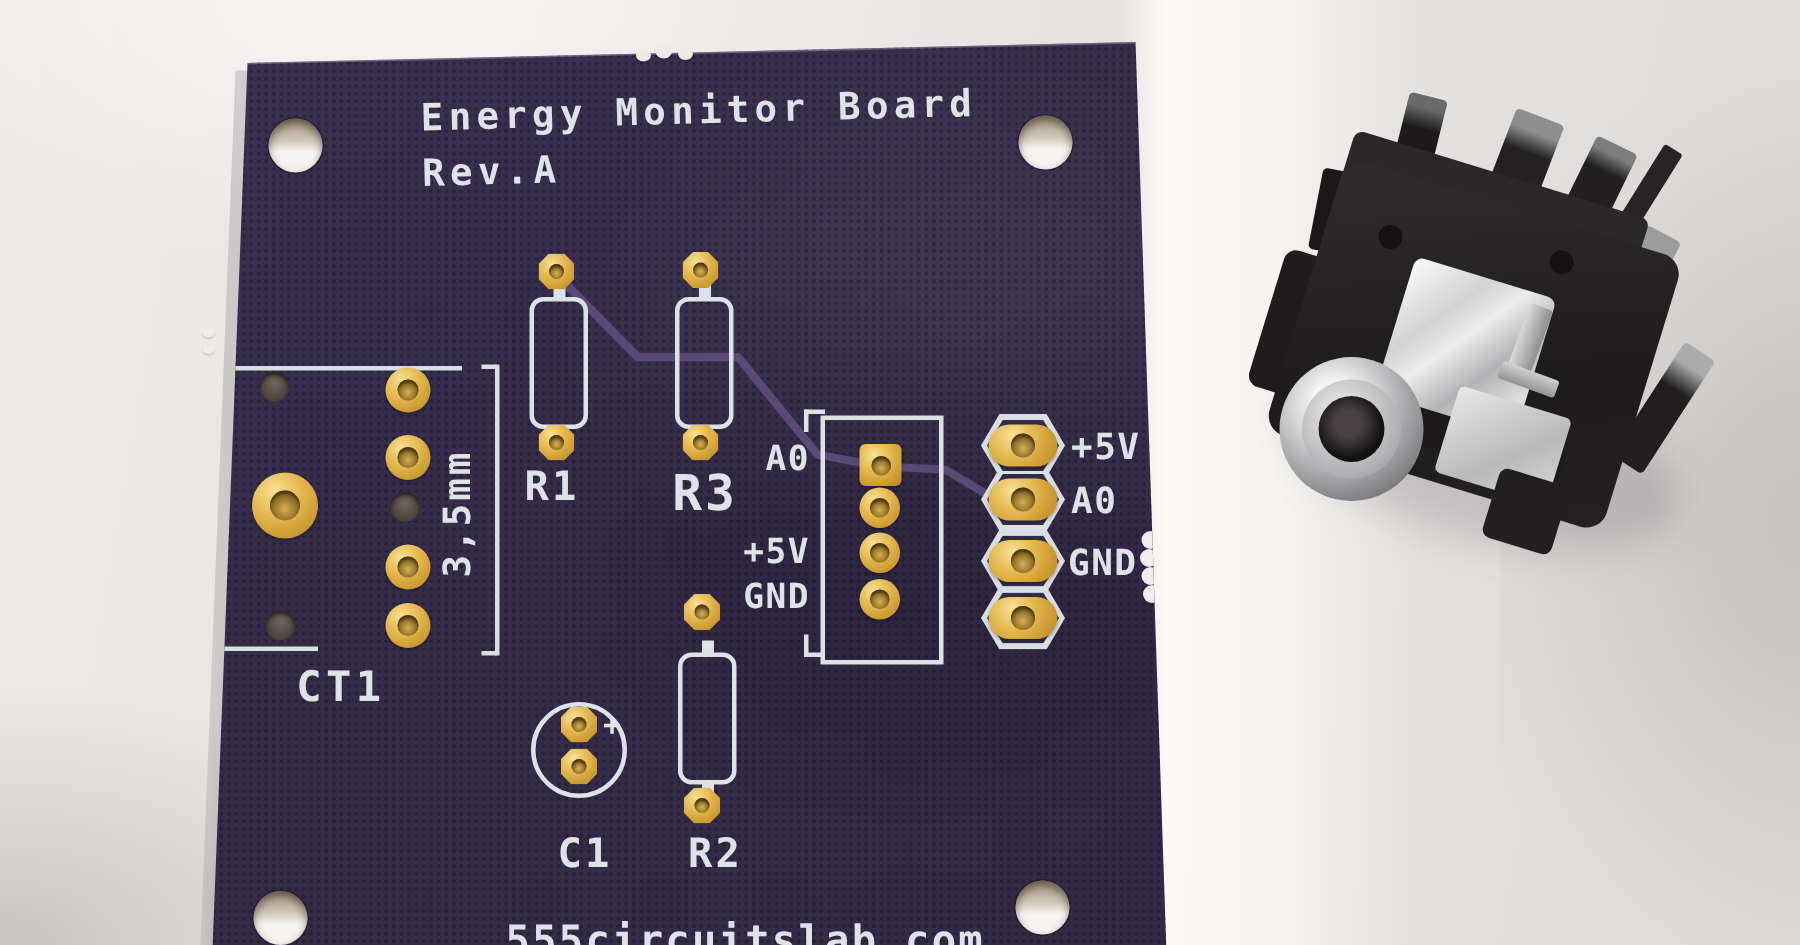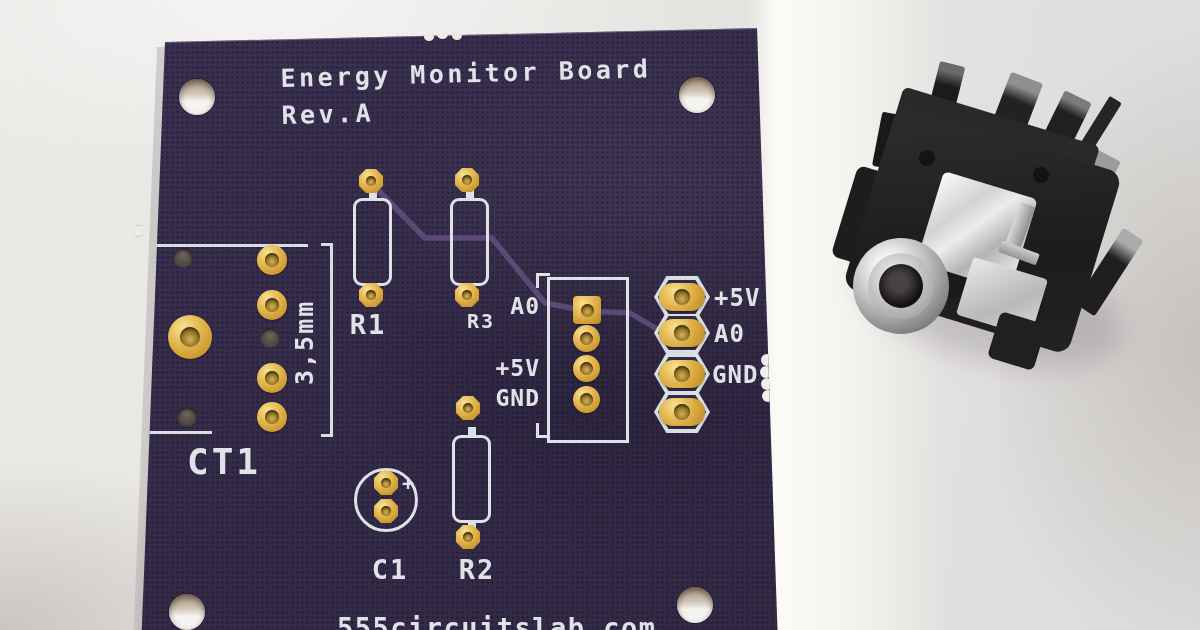--- a/index.html
+++ b/index.html
@@ -79,21 +79,21 @@
     <div>Energy Monitor Board</div>
     <div>Rev.A</div>
   </div>
 
   <div class="abs silkline" style="left:8px;top:219px;width:160px;height:3px;"></div>
   <div class="abs silkline" style="left:6px;top:406px;width:66px;height:3px;"></div>
   <div class="abs silkline" style="left:190px;top:218px;width:3px;height:194px;"></div>
   <div class="abs silkline" style="left:181px;top:218px;width:10px;height:3px;"></div>
   <div class="abs silkline" style="left:181px;top:409px;width:10px;height:3px;"></div>
   <div class="abs silk" style="left:150px;top:275px;height:85px;font-size:25px;writing-mode:vertical-rl;transform:rotate(180deg);letter-spacing:2px;">3,5mm</div>
-  <div class="abs silk" style="left:47px;top:416px;width:70px;text-align:left;font-size:36px;letter-spacing:3px;">CT1</div>
+  <div class="abs silk" style="left:47px;top:416px;width:70px;text-align:right;font-size:28px;letter-spacing:3px;">CT1</div>
   <div class="abs drill-hole" style="left:33px;top:223px;"></div>
   <div class="abs drill-hole" style="left:120px;top:303px;"></div>
   <div class="abs drill-hole" style="left:37px;top:382px;"></div>
   <div class="abs pad rnd" style="left:28px;top:290px;width:44px;height:44px;">
     <div class="phole" style="left:12px;top:12px;width:20px;height:20px;"></div>
   </div>
   <div class="abs pad rnd" style="left:117px;top:220px;width:30px;height:30px;">
       <div class="phole" style="left:8px;top:8px;width:14px;height:14px;"></div>
     </div>
   <div class="abs pad rnd" style="left:117px;top:265px;width:30px;height:30px;">
@@ -115,21 +115,21 @@
     </div>
   <div class="abs silk" style="left:203px;top:284px;width:50px;text-align:center;font-size:27px;letter-spacing:2px;">R1</div>
 
   <div class="abs res-outline" style="left:310px;top:173px;"></div>
   <div class="abs pad oct" style="left:315px;top:143px;width:24px;height:24px;">
       <div class="phole" style="left:7px;top:7px;width:10px;height:10px;"></div>
     </div>
   <div class="abs pad oct" style="left:315px;top:258px;width:24px;height:24px;">
       <div class="phole" style="left:7px;top:7px;width:10px;height:10px;"></div>
     </div>
-  <div class="abs silk" style="left:305px;top:284px;width:50px;text-align:right;font-size:20px;letter-spacing:2px;">R3</div>
+  <div class="abs silk" style="left:305px;top:284px;width:50px;text-align:center;font-size:33px;letter-spacing:2px;">R3</div>
 
   <div class="abs res-outline" style="left:312px;top:410px;"></div>
   <div class="abs pad oct" style="left:316px;top:371px;width:24px;height:24px;">
       <div class="phole" style="left:7px;top:7px;width:10px;height:10px;"></div>
     </div>
   <div class="abs pad oct" style="left:316px;top:500px;width:24px;height:24px;">
       <div class="phole" style="left:7px;top:7px;width:10px;height:10px;"></div>
     </div>
   <div class="abs silk" style="left:312px;top:529px;width:50px;text-align:center;font-size:27px;letter-spacing:2px;">R2</div>
 

